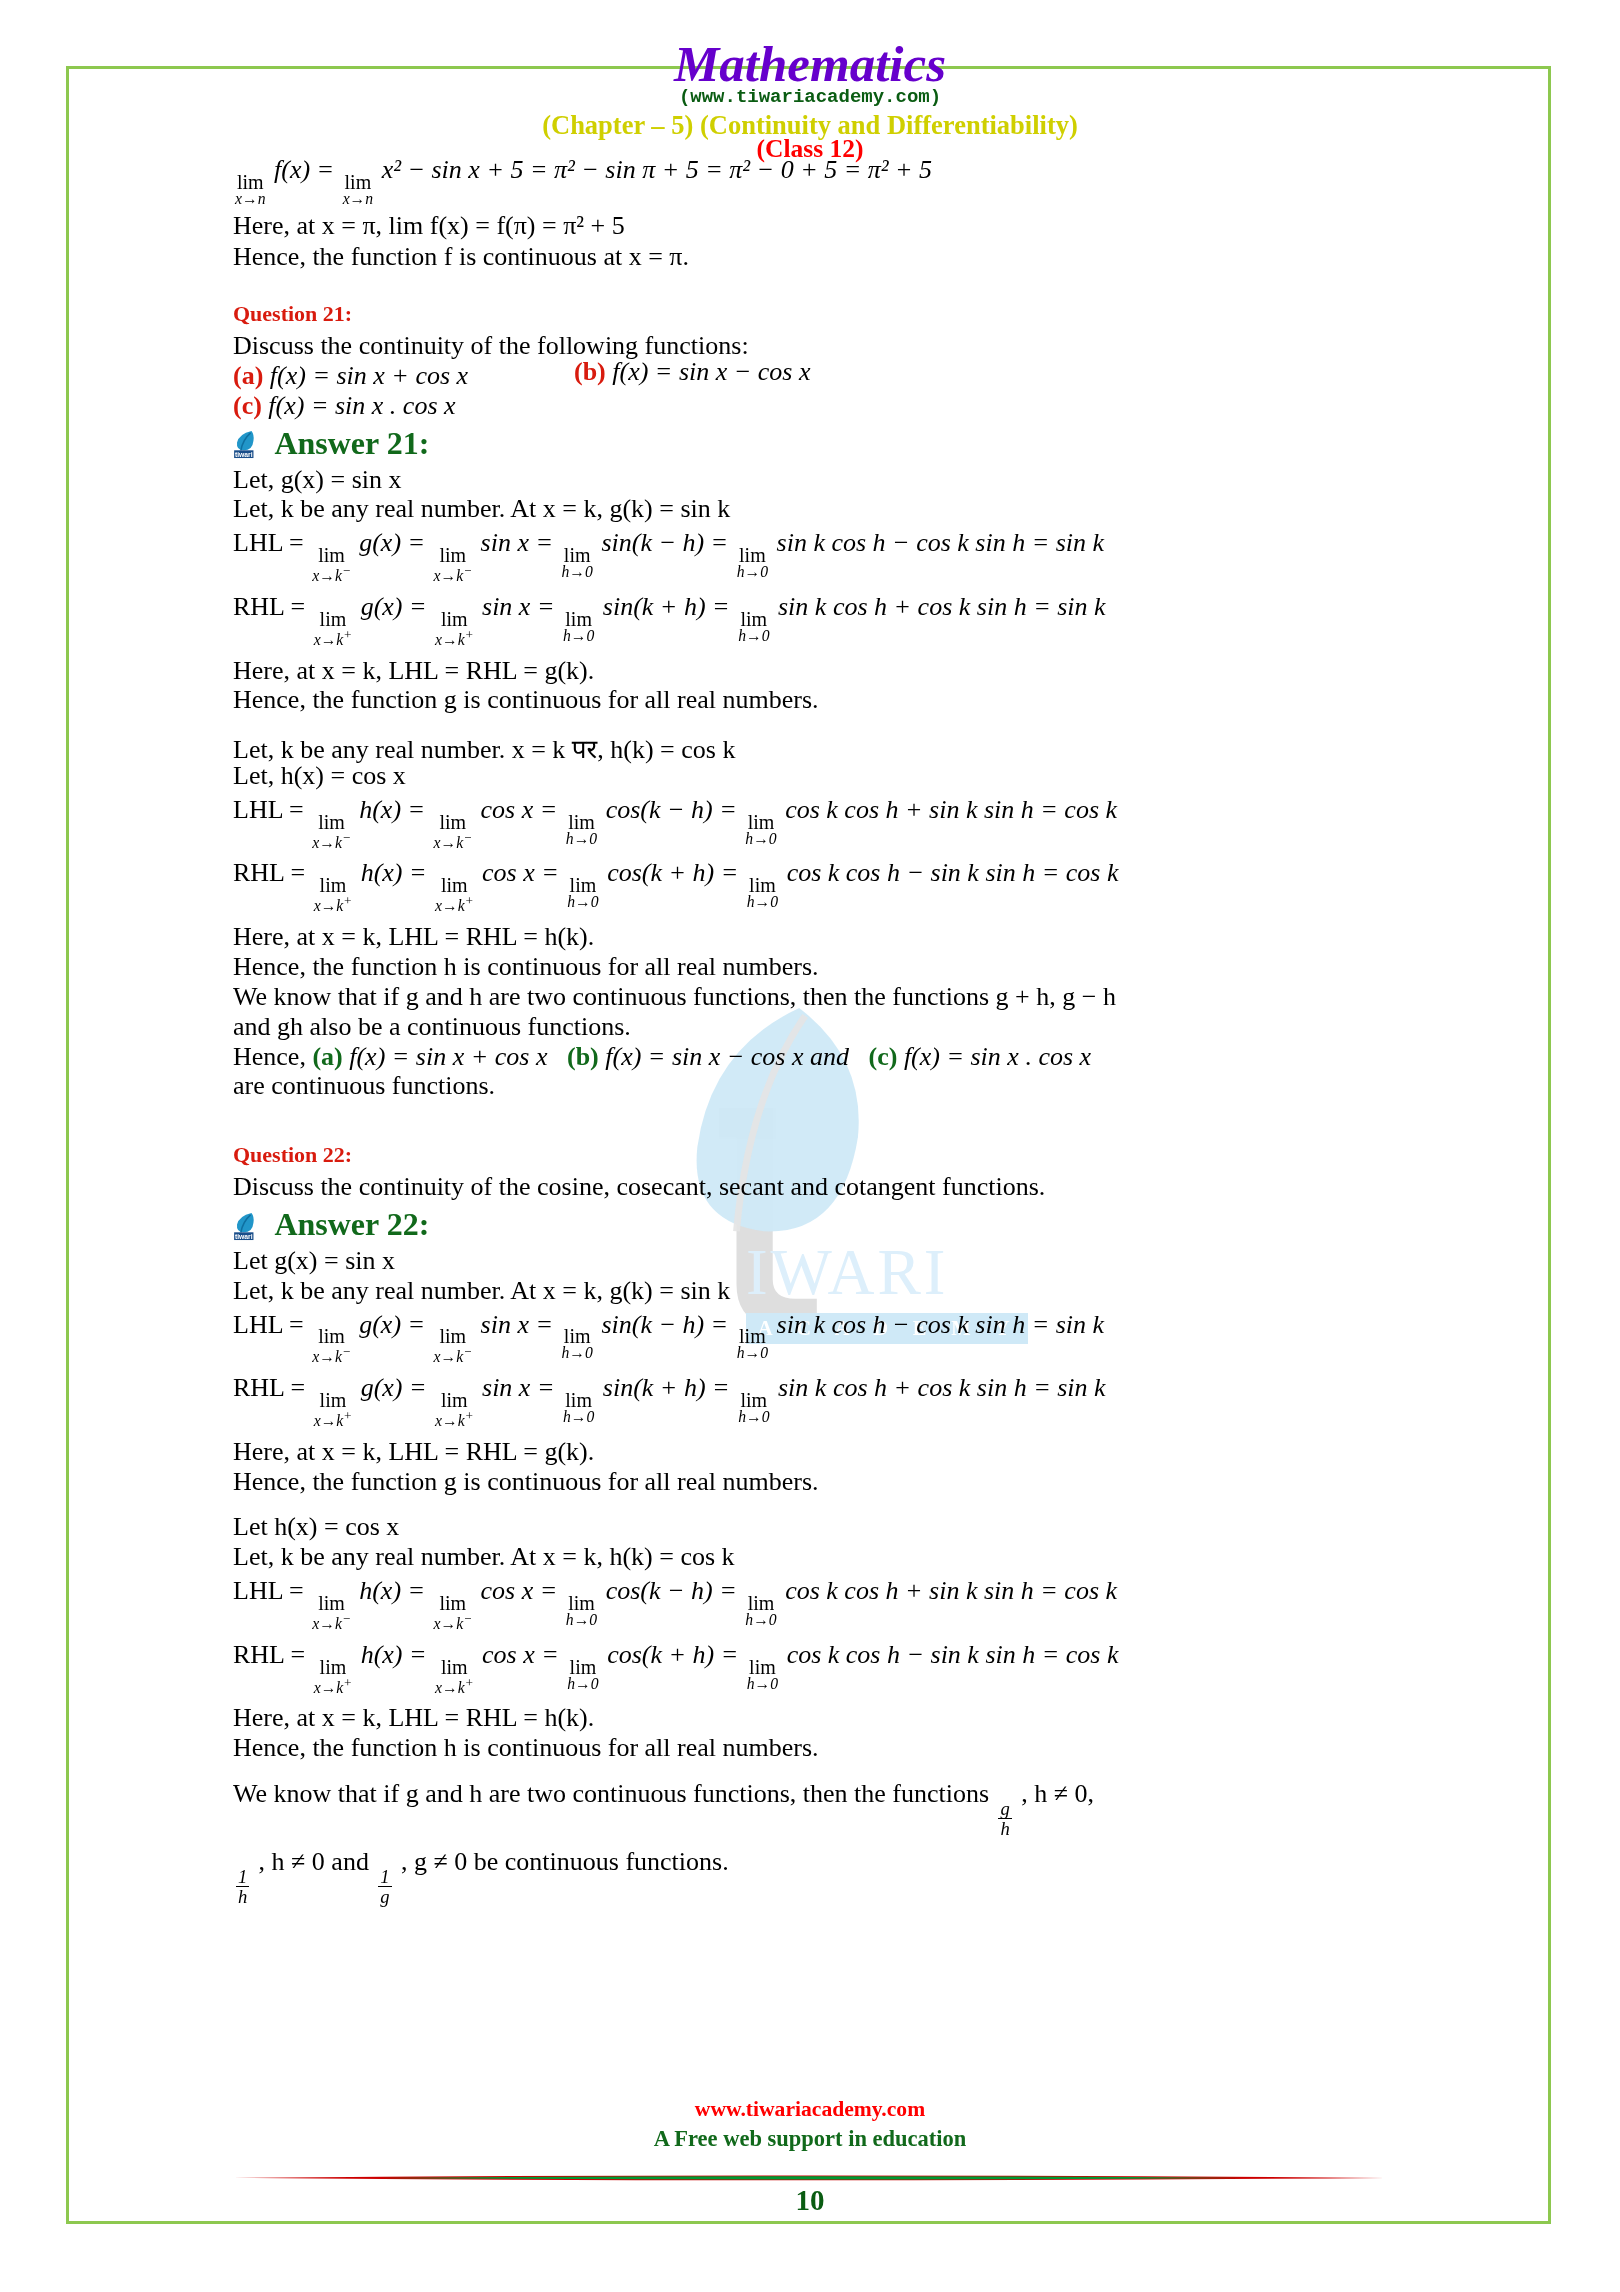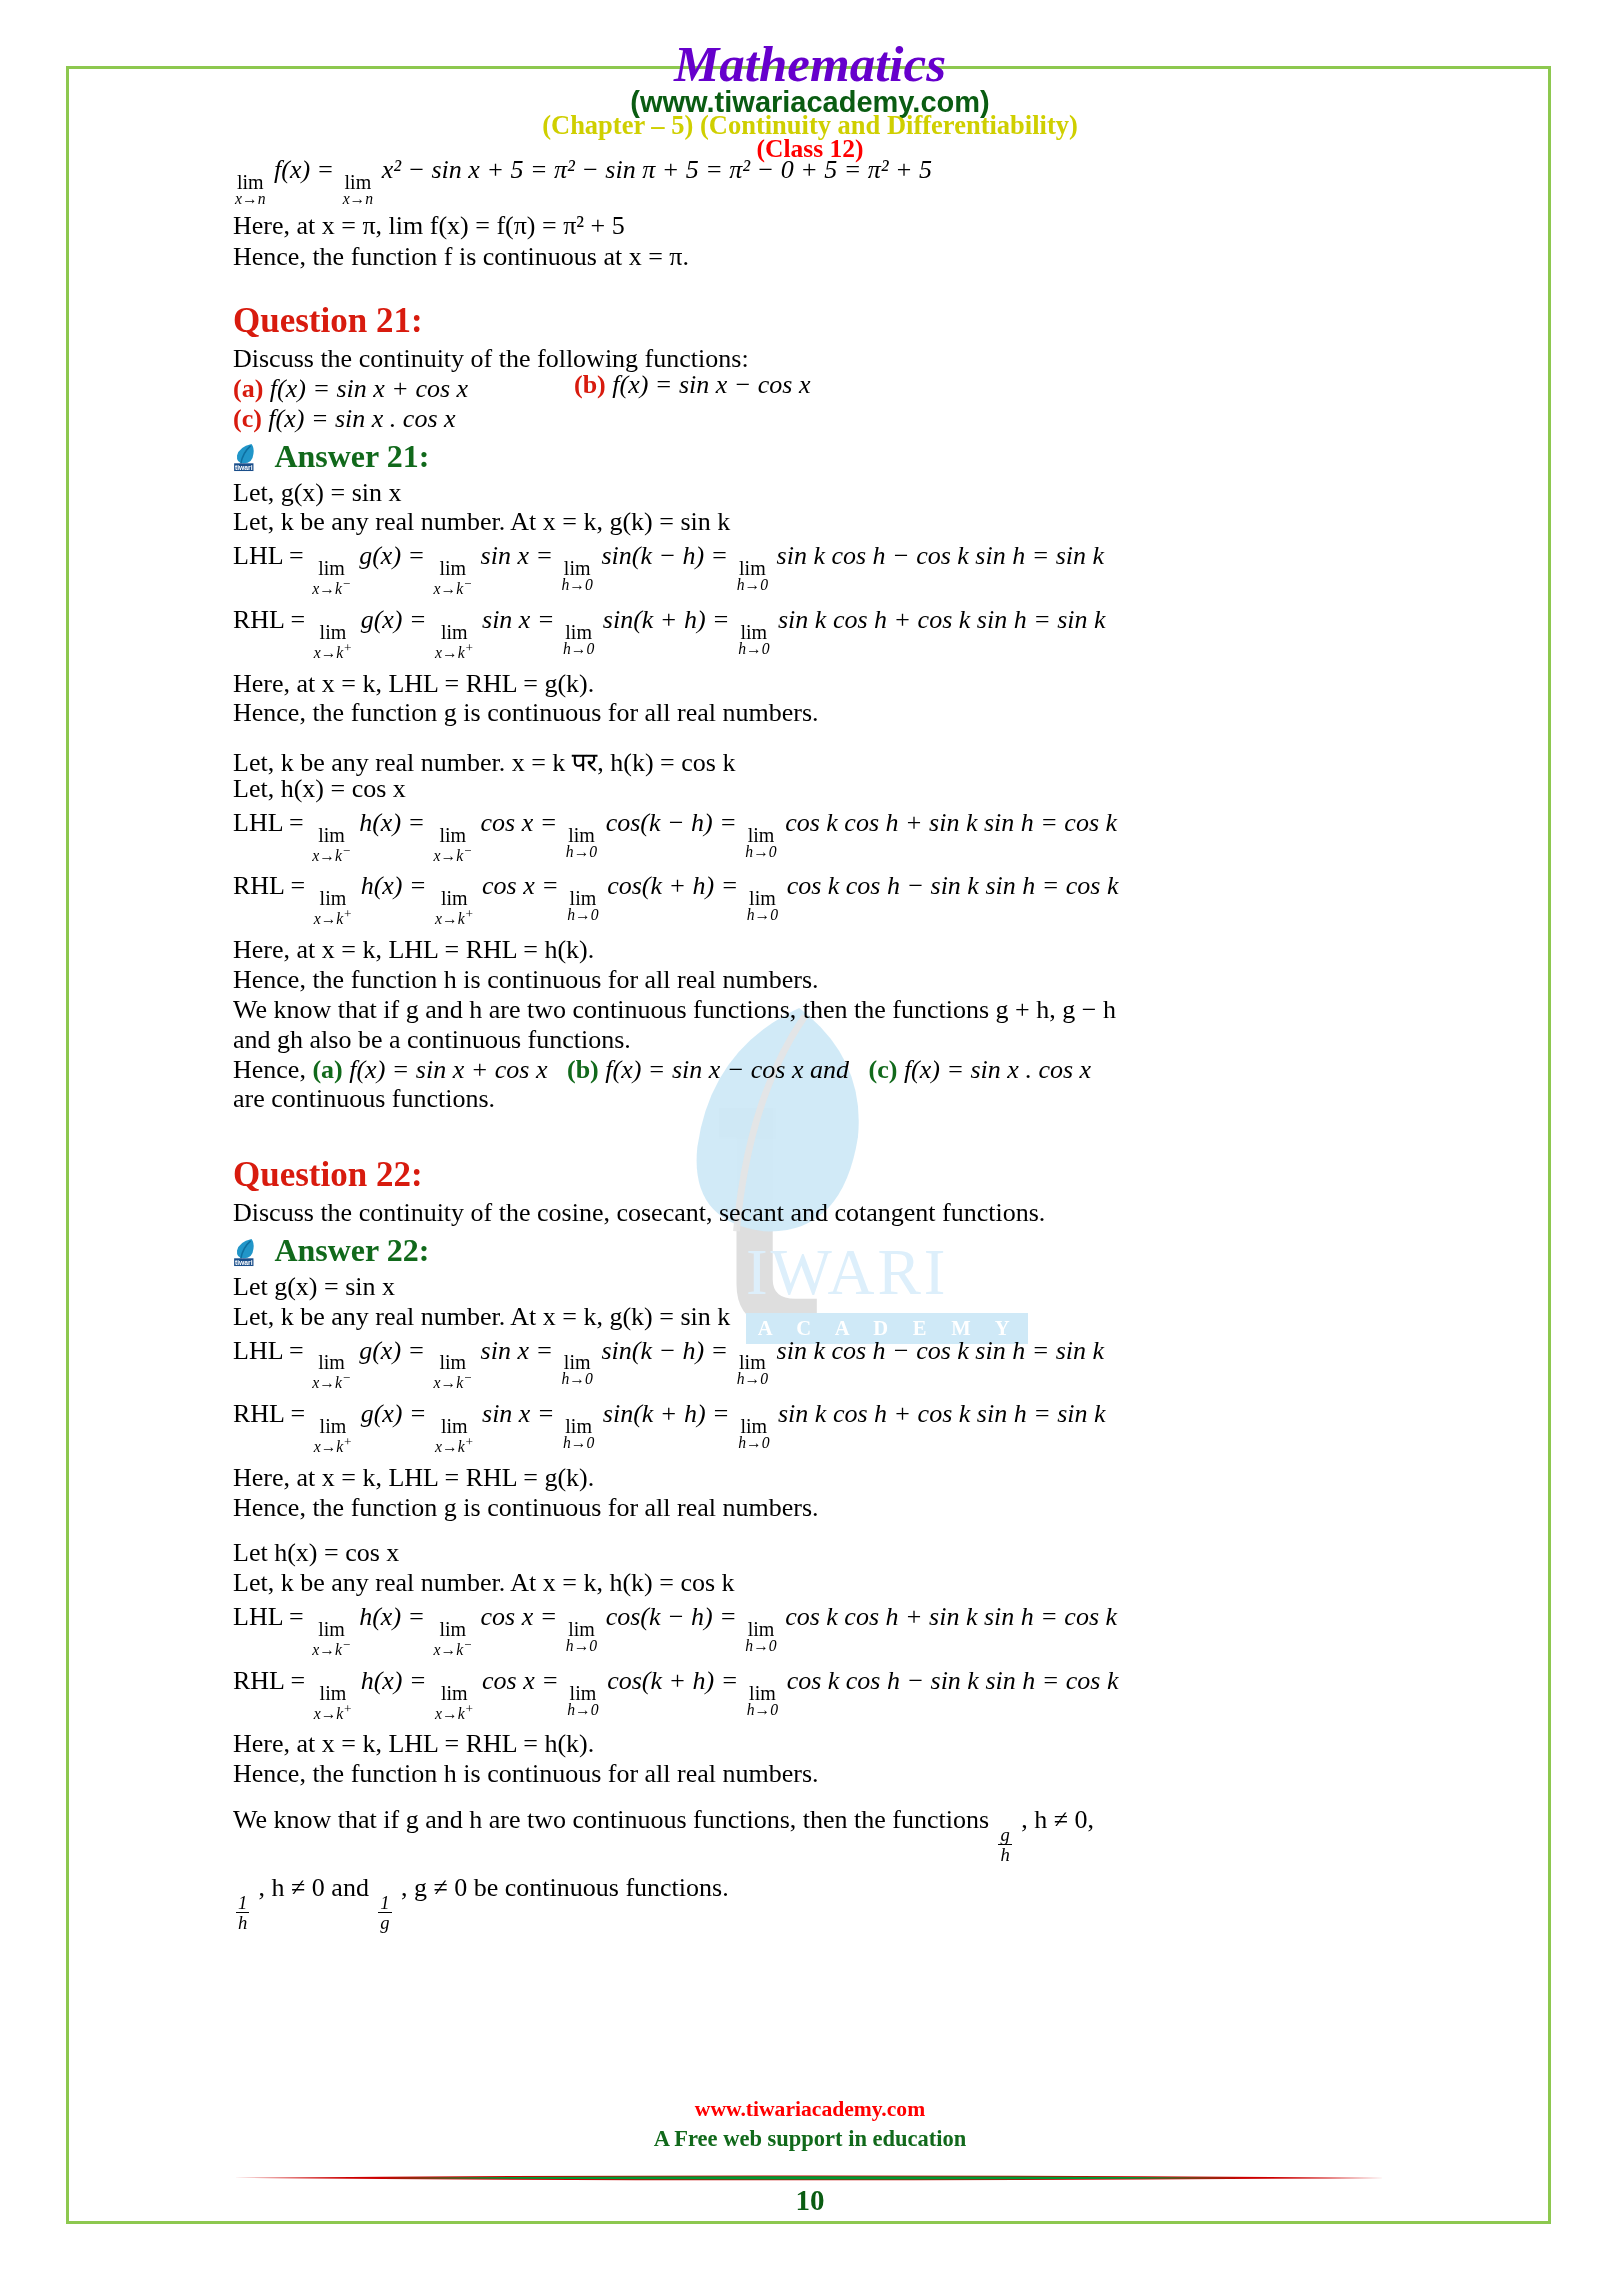--- a/index.html
+++ b/index.html
@@ -80,23 +80,23 @@
     font-style: italic;
     font-weight: bold;
     font-size: 51px;
     color: #6600cc;
     letter-spacing: 0px;
   }
   #hdr-site {
     position: absolute;
     left: 0; right: 0;
     top: 86px;
-    font-family: Liberation Sans, sans-serif;
-    font-weight: bold;
-    font-size: 29px;
+    font-family: Liberation Mono, monospace;
+    font-weight: bold;
+    font-size: 19px;
     color: #0a5c12;
   }
   #hdr-chapter {
     position: absolute;
     left: 0; right: 0;
     top: 110px;
     font-family: "Liberation Serif", serif;
     font-weight: bold;
     font-size: 26.5px;
     color: #cfcf00;
@@ -128,21 +128,21 @@
     margin: 0;
   }
   .gap-sm { height: 7.8px; }
   .gap-md { height: 19.6px; }
   .gap-lg { height: 33px; }
   .gap-xl { height: 45px; }
 
   .qhead {
     font-family: "Liberation Serif", serif;
     font-weight: bold;
-    font-size: 35px;
+    font-size: 22px;
     color: #d81b0e;
     line-height: 1.0;
     margin: 0;
   }
   .ahead {
     font-family: "Liberation Serif", serif;
     font-weight: bold;
     font-size: 32px;
     color: #11691b;
     line-height: 1.0;

